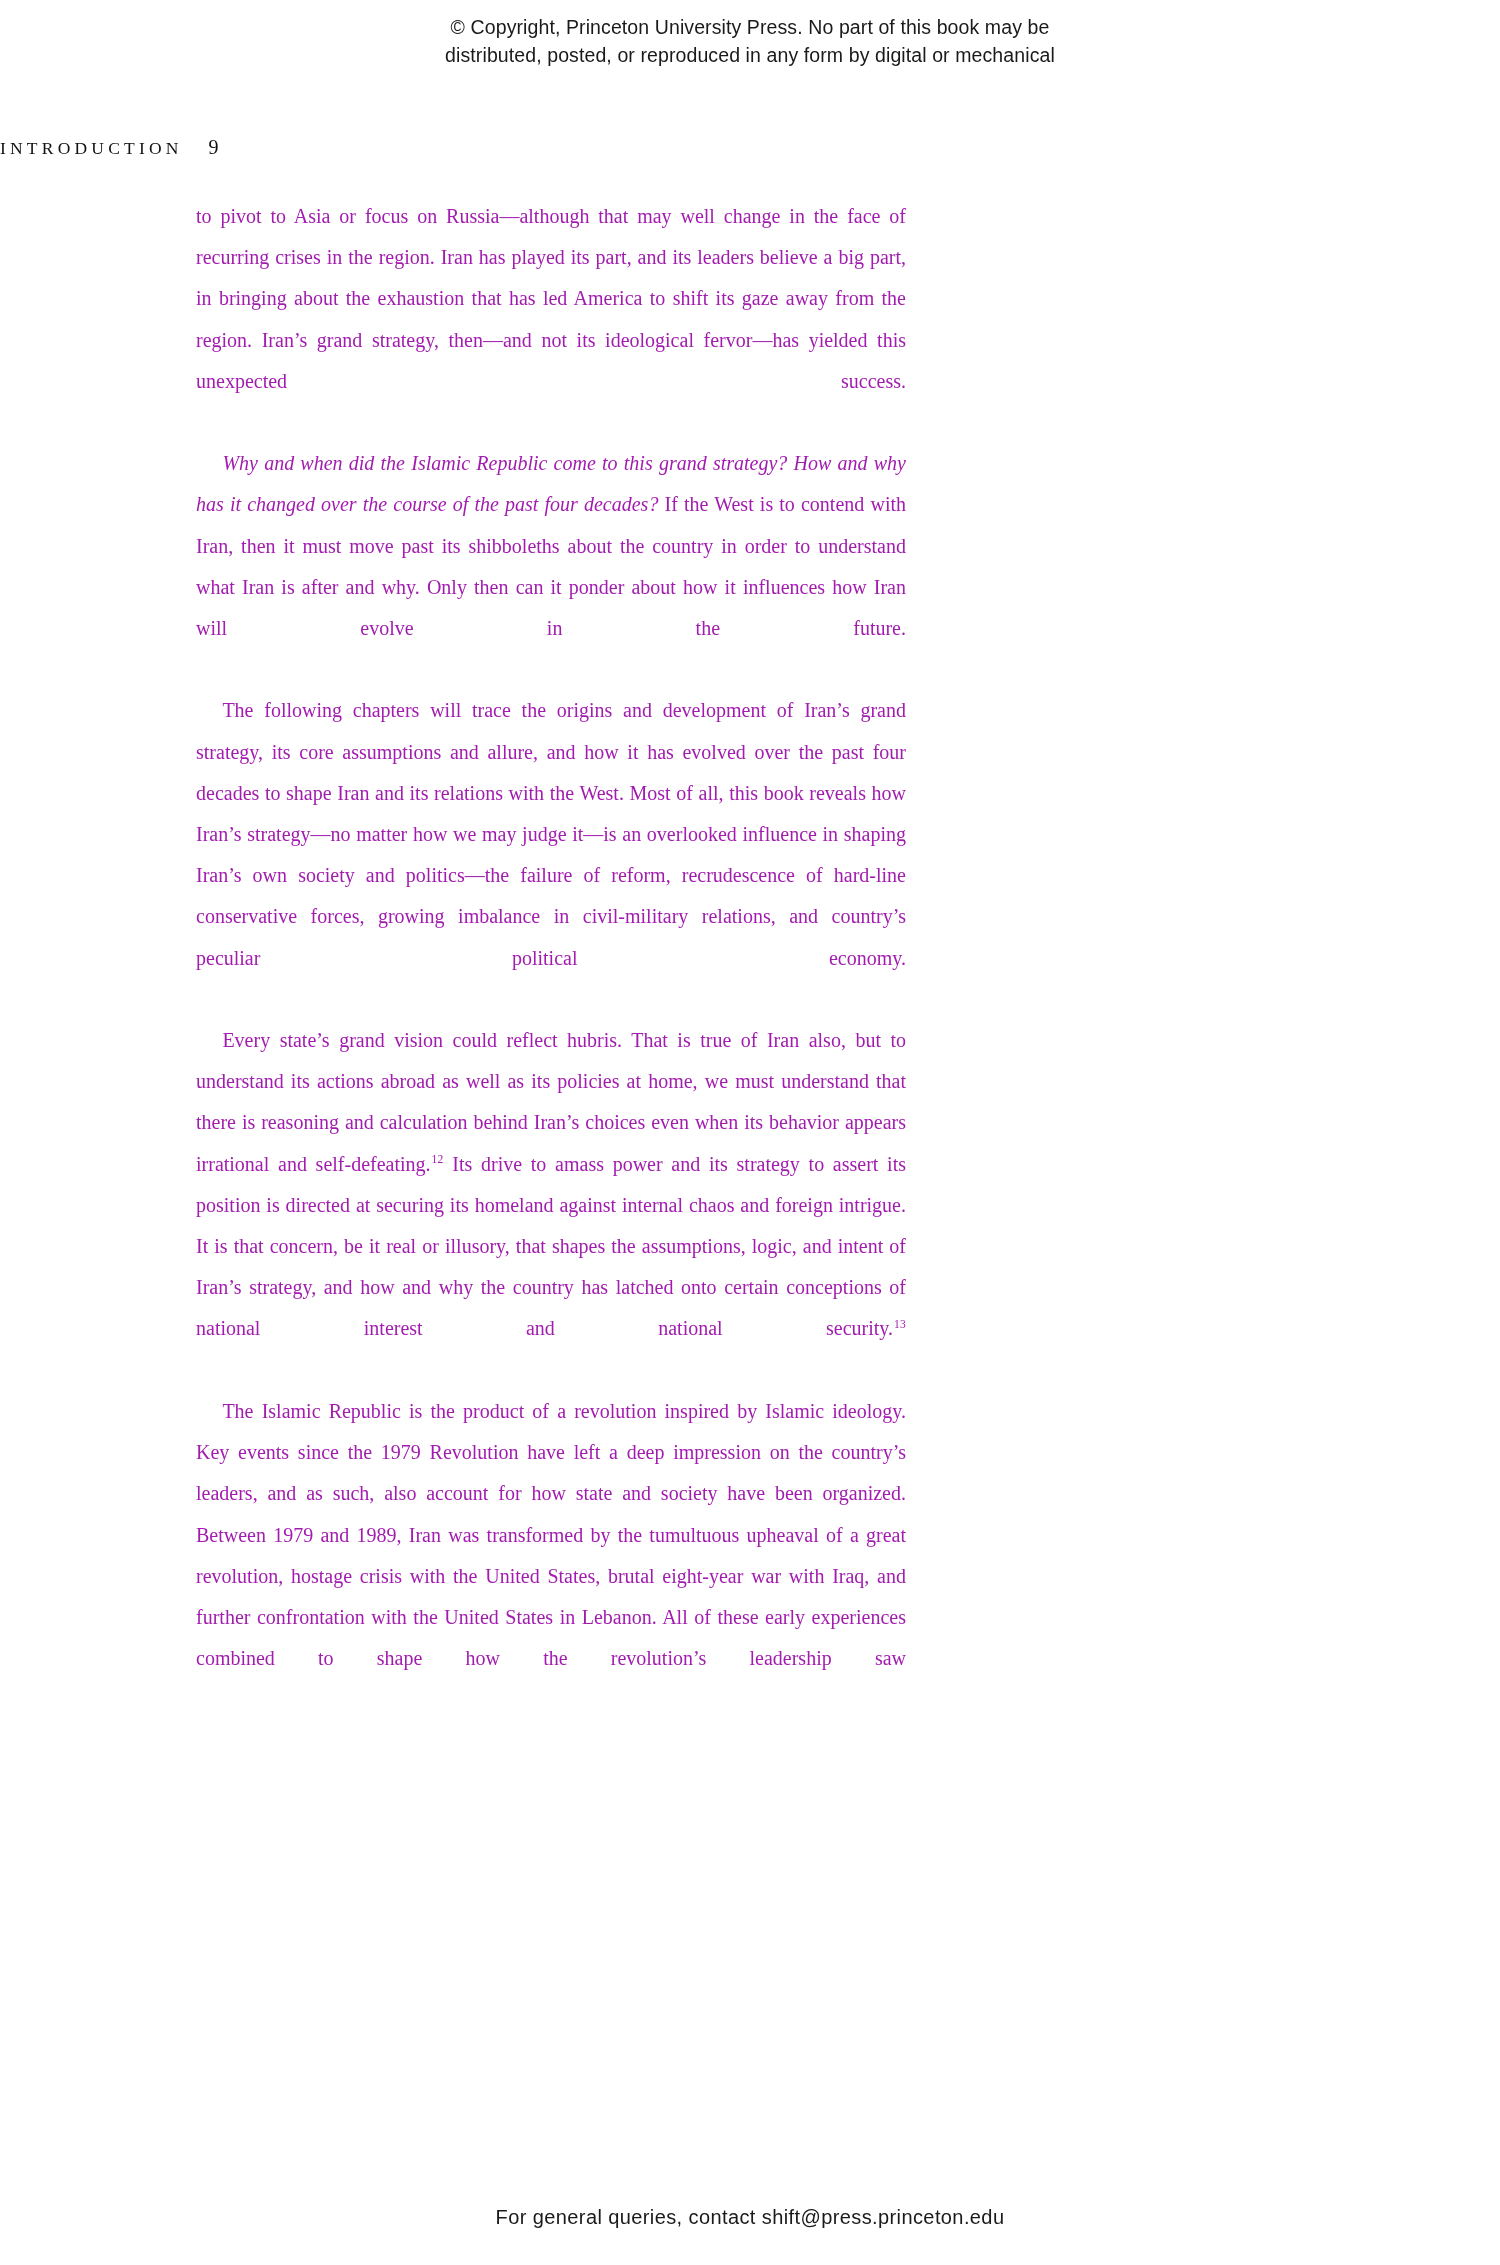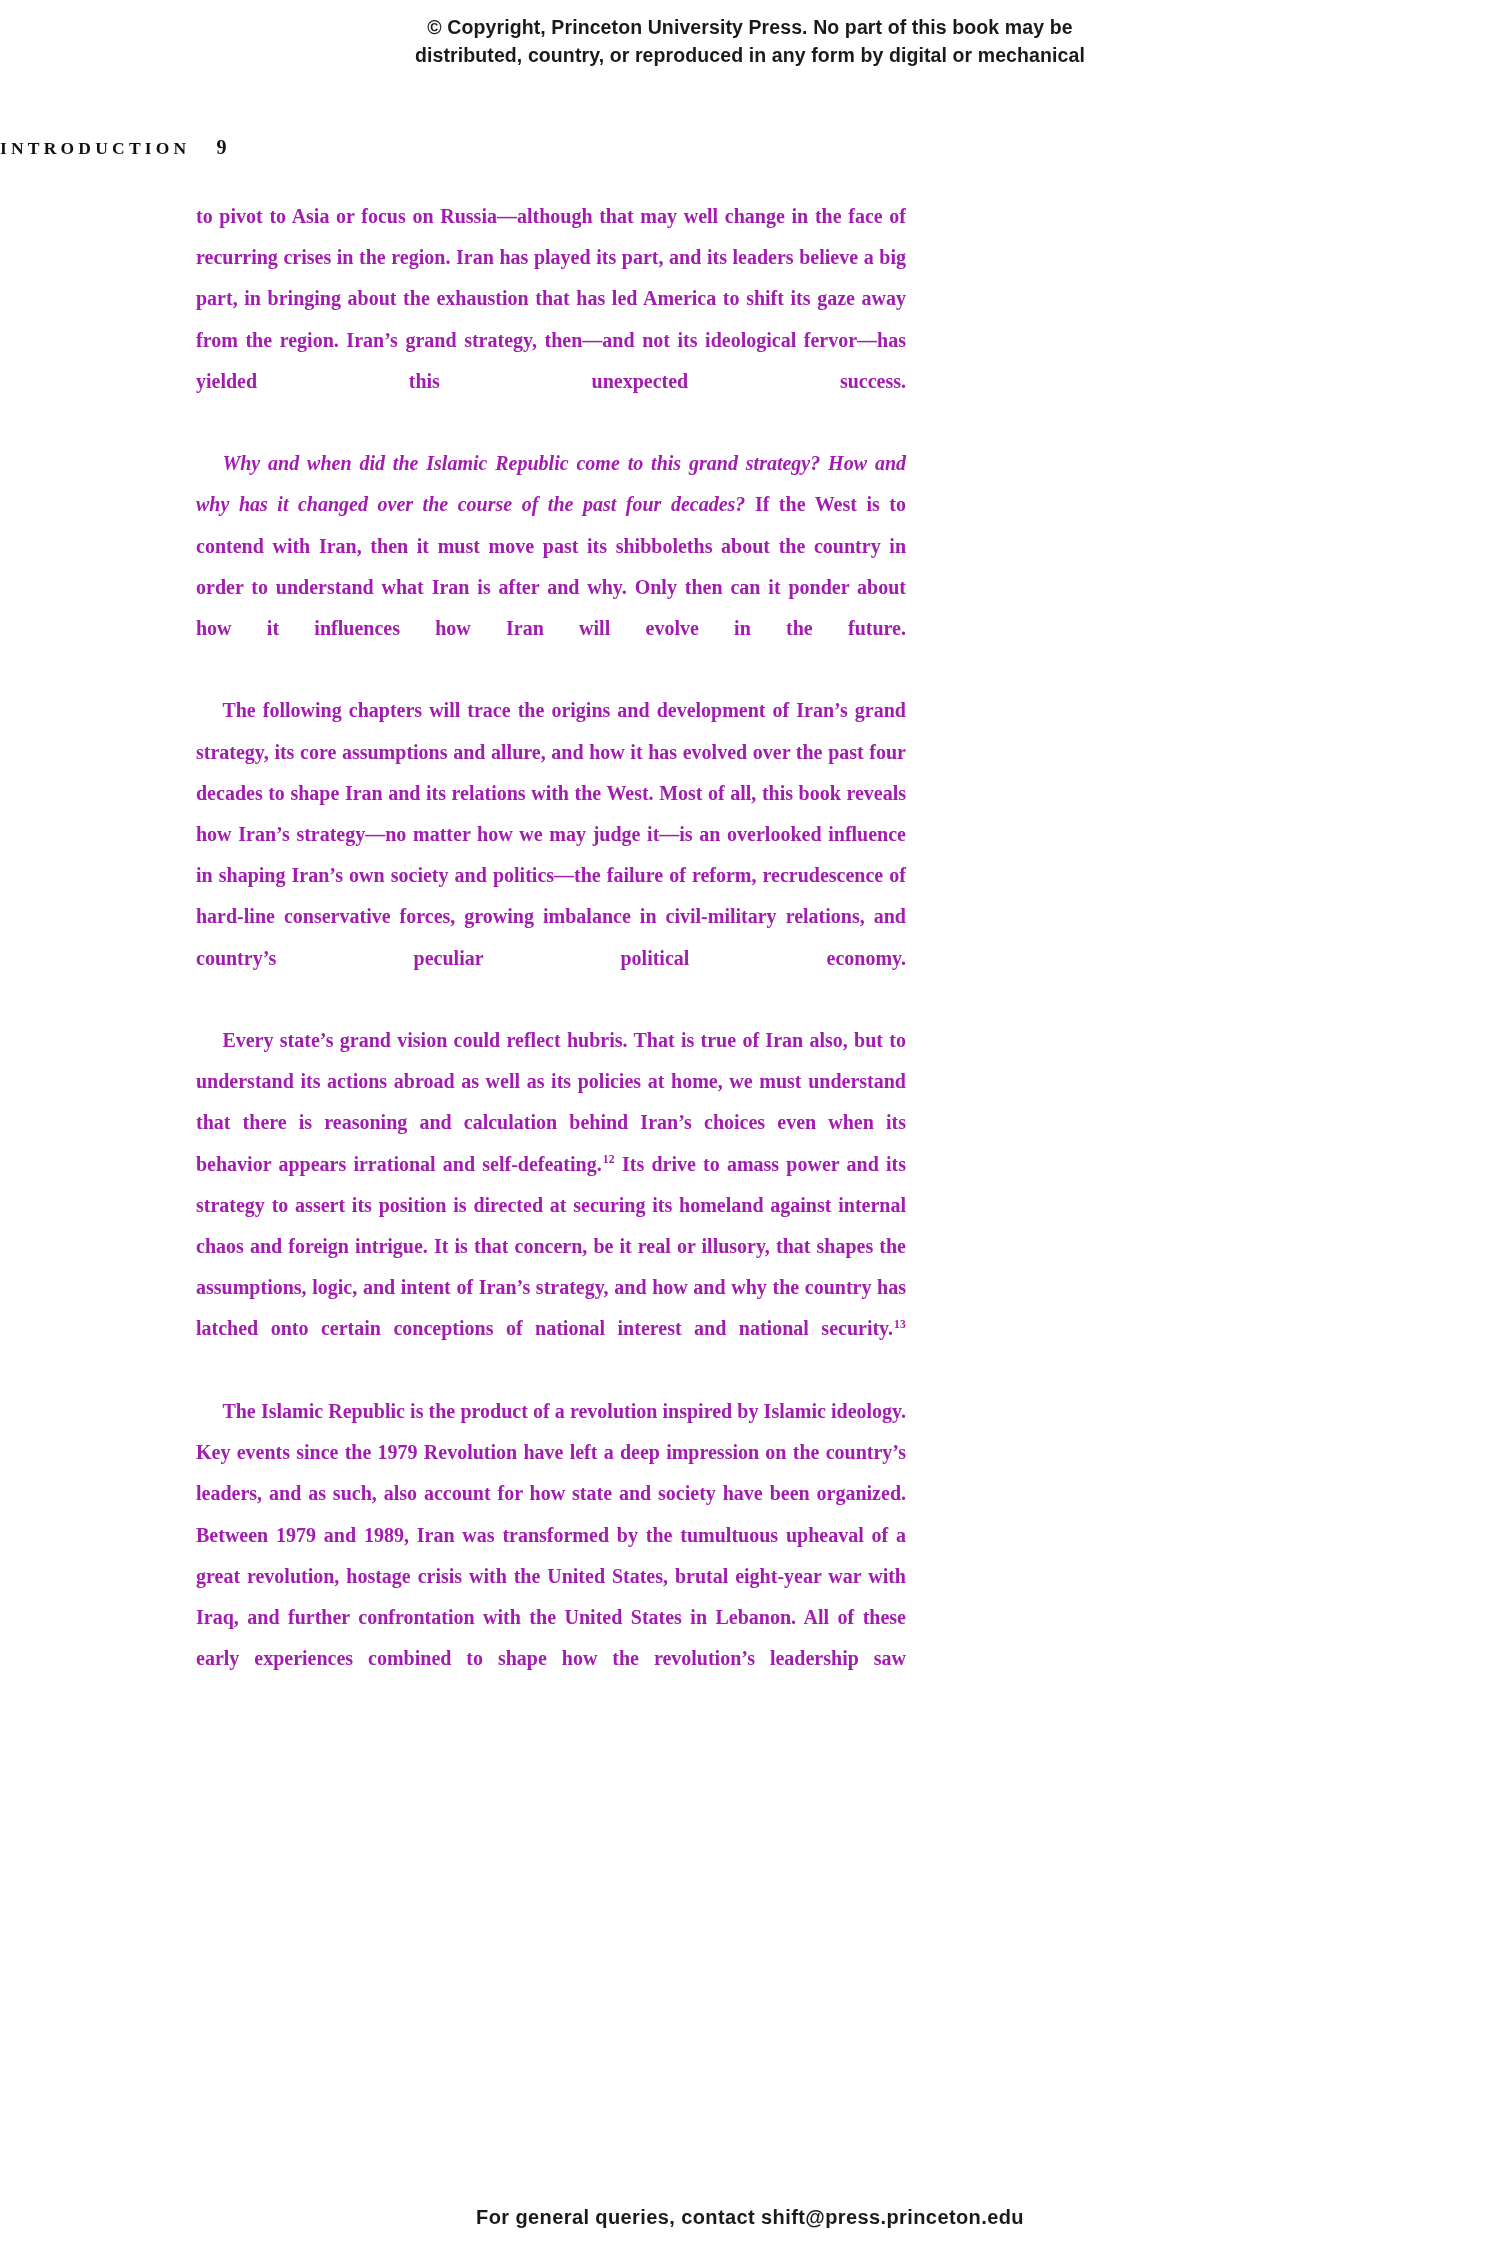--- a/index.html
+++ b/index.html
@@ -14,21 +14,20 @@
     position: relative;
     font-family: "Liberation Serif", "DejaVu Serif", serif;
     color: #111111;
     overflow: hidden;
   }
 
   .page {
     position: absolute;
     inset: 0;
     background: #ffffff;
-    font-weight: bold;
   }
 
   
   .copyright-notice {
     position: absolute;
     left: 0;
     right: 0;
     top: 14px;
     text-align: center;
     font-family: "Liberation Sans", "DejaVu Sans", sans-serif;
@@ -125,21 +124,21 @@
     letter-spacing: 0.4px;
   }
 </style>
 </head>
 <body>
 
 <div class="page">
 
   <div class="copyright-notice">
     <span class="cn-line">© Copyright, Princeton University Press. No part of this book may be</span>
-    <span class="cn-line">distributed, country, or reproduced in any form by digital or mechanical</span>
+    <span class="cn-line">distributed, posted, or reproduced in any form by digital or mechanical</span>
   </div>
 
   <div class="running-head">
     <span class="rh-title">INTRODUCTION</span><span class="rh-folio osf">9</span>
   </div>
 
   <div class="textblock">
 
     <p>to pivot to Asia or focus on Russia—although that may well change in the face of recurring crises in the region. Iran has played its part, and its leaders believe a big part, in bringing about the exhaustion that has led America to shift its gaze away from the region. Iran’s grand strategy, then—and not its ideological fervor—has yielded this unexpected success.</p>
 

